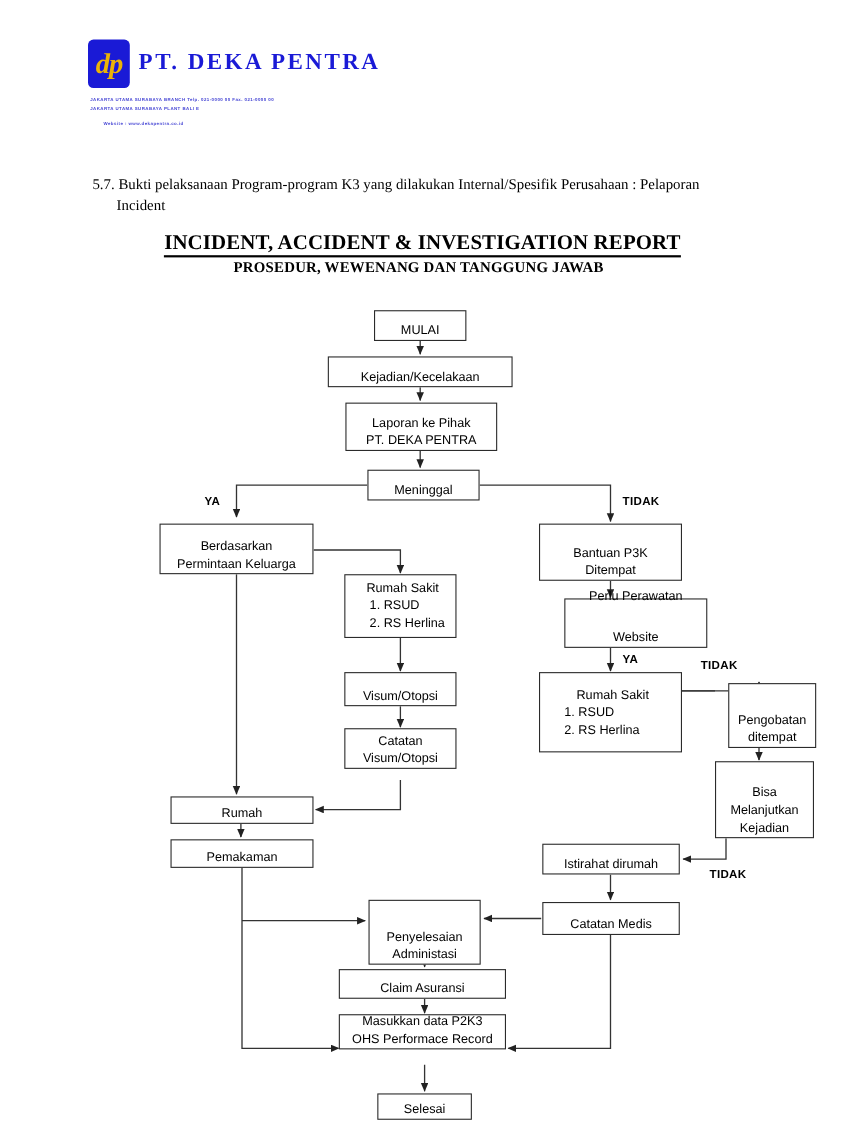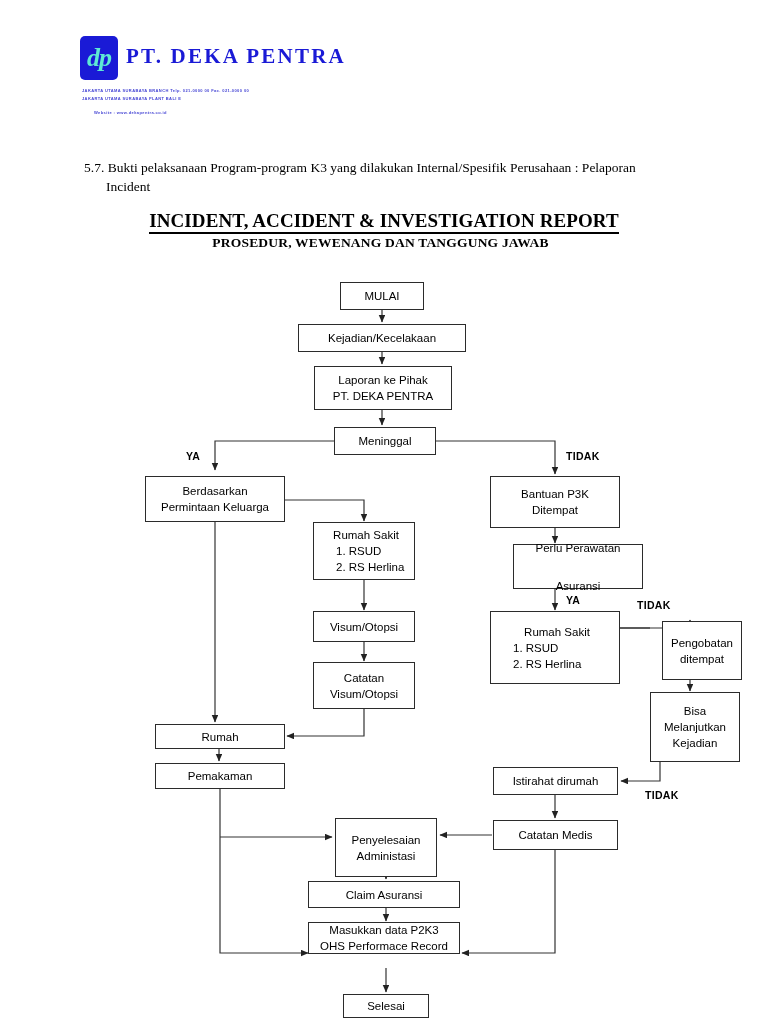--- a/index.html
+++ b/index.html
@@ -3,21 +3,21 @@
 <meta charset="utf-8">
 <style>
   html,body{margin:0;padding:0;background:#ffffff;}
   body{width:768px;height:1024px;position:relative;overflow:hidden;
        font-family:"Liberation Sans",sans-serif;color:#000;}
 
   
   #letterhead{position:absolute;left:80px;top:36px;width:420px;height:88px;}
   #logo-mark{position:absolute;left:0;top:0;width:38px;height:44px;
              background:#1a1ad6;border-radius:5px;}
-  #logo-mark .dp{position:absolute;inset:0;color:#5eead4;font-family:"Liberation Serif",serif;
+  #logo-mark .dp{position:absolute;inset:0;color:#eab308;font-family:"Liberation Serif",serif;
        font-weight:bold;font-style:italic;font-size:26px;line-height:44px;text-align:center;
        letter-spacing:-1px;}
   #company-name{position:absolute;left:46px;top:8px;font-family:"Liberation Serif",serif;
        font-weight:bold;font-size:21px;letter-spacing:2.2px;color:#1a1ad6;white-space:nowrap;}
   .addr-line{position:absolute;left:2px;color:#2222cc;font-size:4px;font-weight:bold;
        letter-spacing:.4px;white-space:nowrap;opacity:.85;filter:blur(.35px);}
   #addr1{top:52px;}
   #addr2{top:60px;}
   #addr3{top:74px;left:14px;}
 
@@ -34,21 +34,21 @@
   #doc-subtitle{position:absolute;left:0;top:235px;width:761px;text-align:center;
        font-family:"Liberation Serif",serif;font-weight:bold;font-size:13.5px;
        letter-spacing:.2px;}
 
   
   #flow{position:absolute;left:0;top:0;width:768px;height:1024px;}
   #wires{position:absolute;left:0;top:0;width:768px;height:1024px;}
 
   .node{position:absolute;border:1.3px solid #2b2b2b;background:#fff;
         box-sizing:border-box;display:flex;flex-direction:column;
-        align-items:center;justify-content:center;
+        align-items:center;justify-content:flex-end;
         font-size:11.5px;line-height:16px;text-align:center;z-index:3;}
   .node .ln{display:block;}
   .node.listbox{align-items:flex-start;padding-left:16px;justify-content:center;}
   .node.listbox .hd{align-self:center;padding-right:12px;}
   .node.listbox .it{text-align:left;padding-left:6px;}
 
   .lbl{position:absolute;font-size:10.5px;font-weight:bold;z-index:4;
        letter-spacing:.3px;}
 </style>
 </head>
@@ -163,41 +163,41 @@
   <div class="node listbox" style="left:313px;top:522px;width:102px;height:58px;">
     <span class="ln hd">Rumah Sakit</span>
     <span class="ln it">1.  RSUD</span>
     <span class="ln it">2.  RS Herlina</span>
   </div>
 
   <div class="node" style="left:313px;top:611px;width:102px;height:31px;">
     <span class="ln">Visum/Otopsi</span>
   </div>
 
-  <div class="node" style="left:313px;top:662px;width:102px;height:47px;">
+  <div class="node" style="left:313px;top:662px;width:102px;height:37px;">
     <span class="ln">Catatan</span>
     <span class="ln">Visum/Otopsi</span>
   </div>
 
   <div class="node" style="left:155px;top:724px;width:130px;height:25px;">
     <span class="ln">Rumah</span>
   </div>
 
   <div class="node" style="left:155px;top:763px;width:130px;height:26px;">
     <span class="ln">Pemakaman</span>
   </div>
 
   <div class="node" style="left:490px;top:476px;width:130px;height:52px;">
     <span class="ln">Bantuan P3K</span>
     <span class="ln">Ditempat</span>
   </div>
 
   <div class="node" style="left:513px;top:544px;width:130px;height:45px;gap:22px;">
     <span class="ln">Perlu Perawatan</span>
-    <span class="ln">Asuransi</span>
+    <span class="ln">Website</span>
   </div>
 
   <div class="node listbox" style="left:490px;top:611px;width:130px;height:73px;">
     <span class="ln hd">Rumah Sakit</span>
     <span class="ln it">1.  RSUD</span>
     <span class="ln it">2.  RS Herlina</span>
   </div>
 
   <div class="node" style="left:650px;top:621px;width:80px;height:59px;margin-left:12px;">
     <span class="ln">Pengobatan</span>

